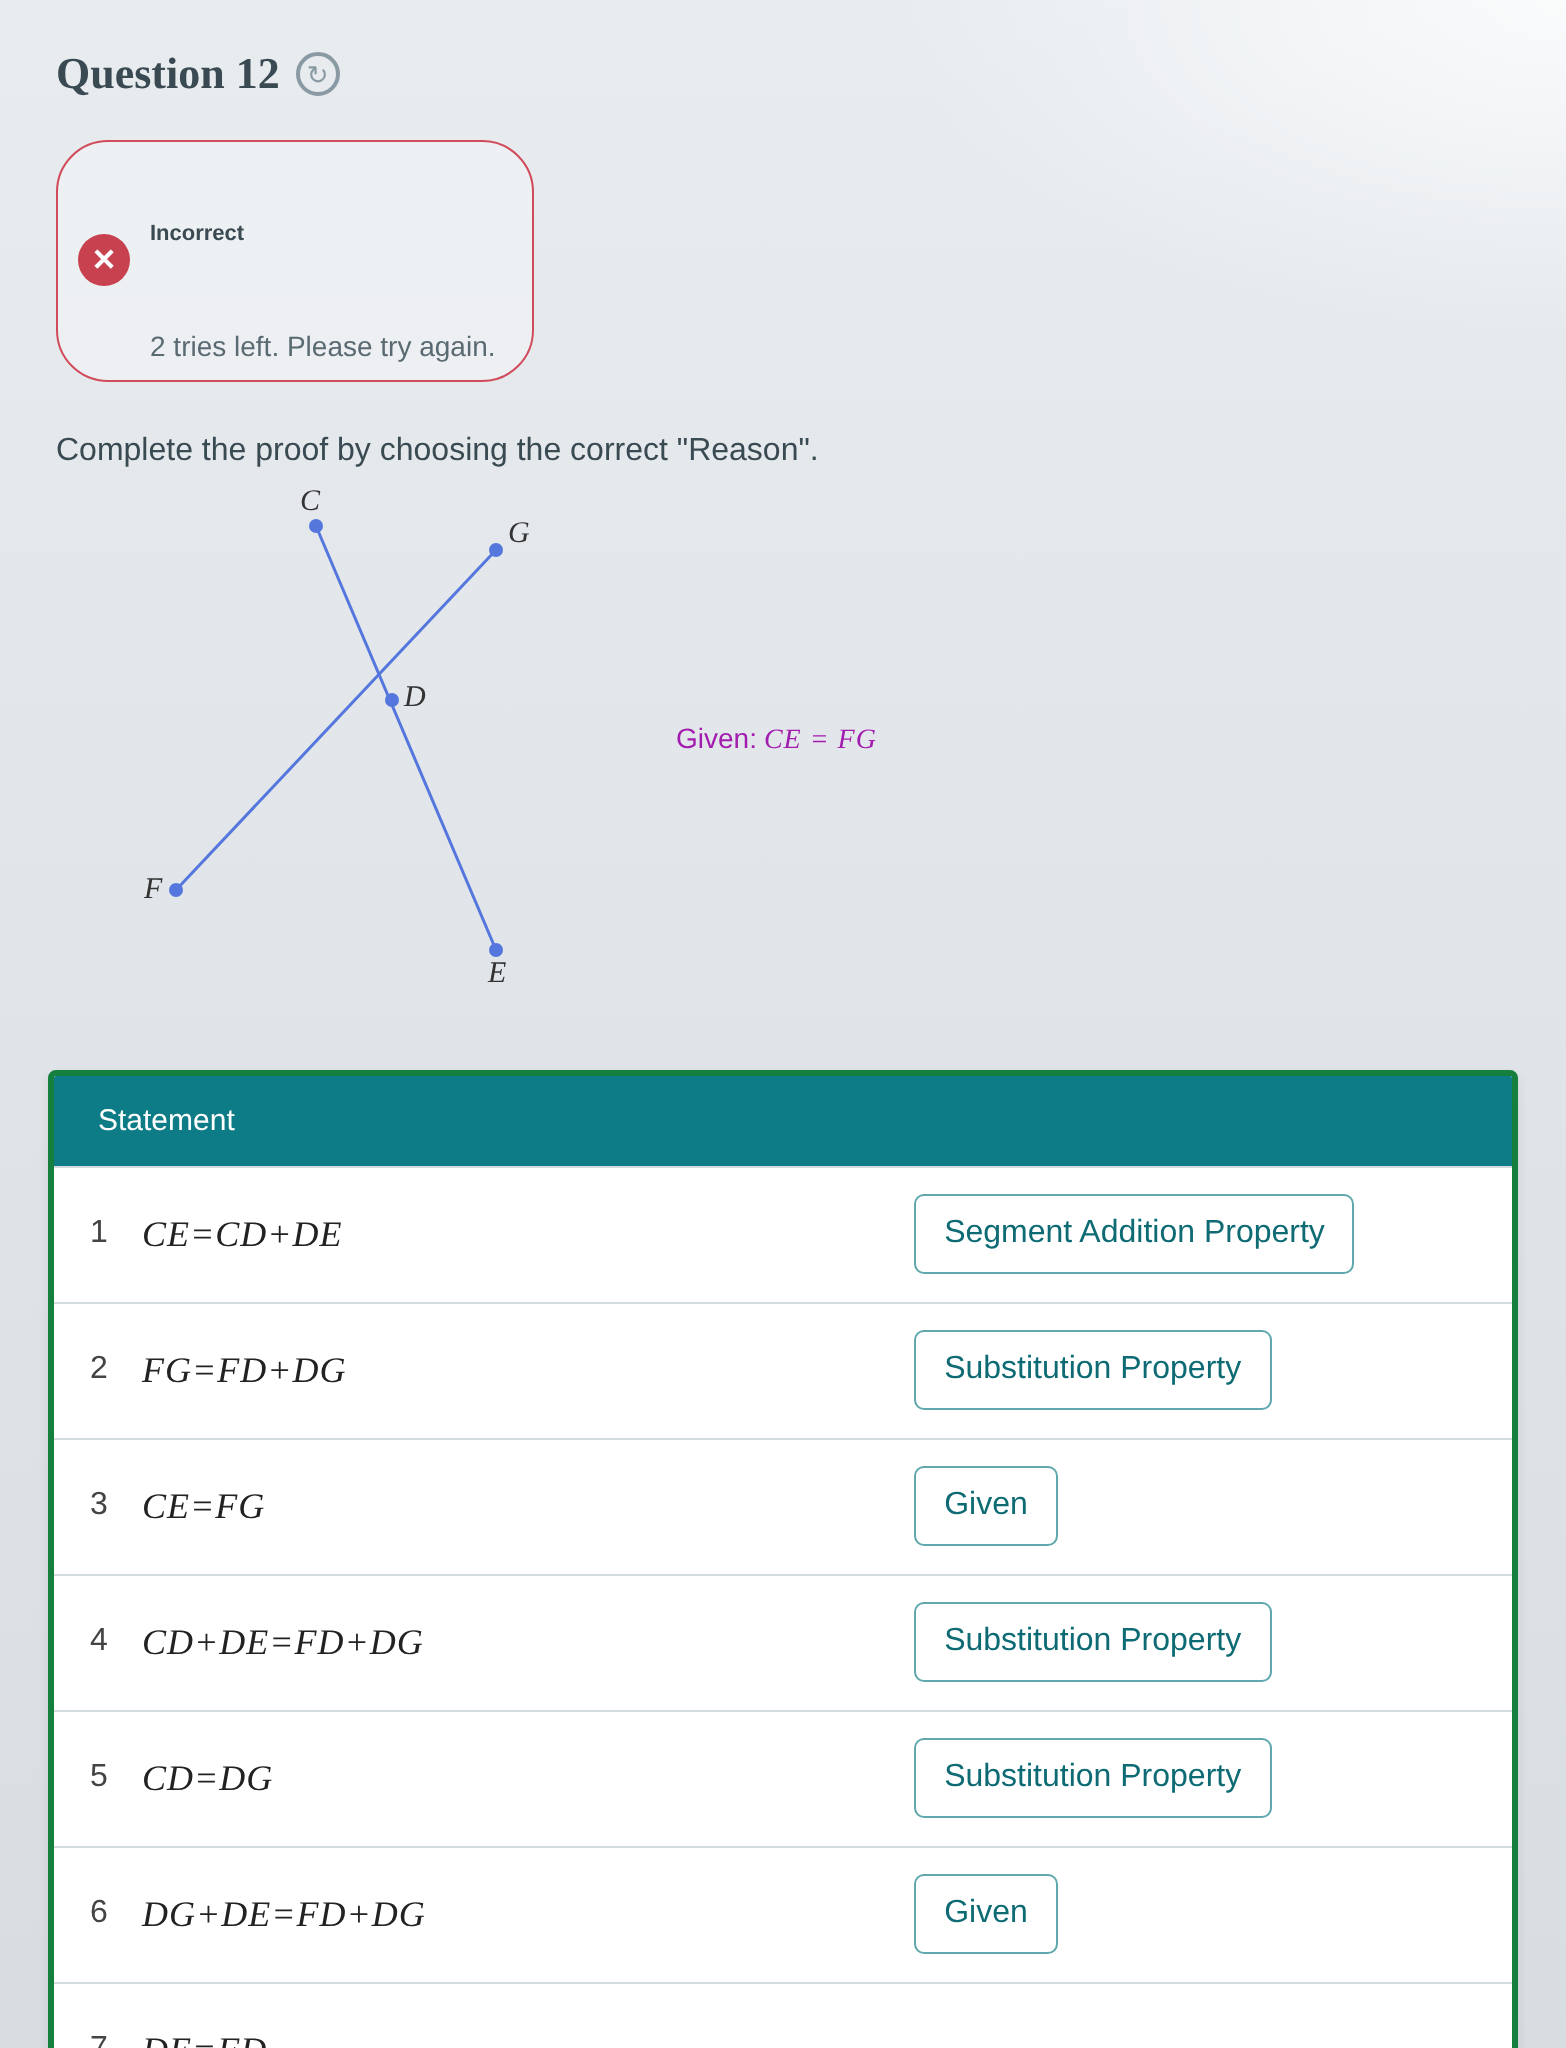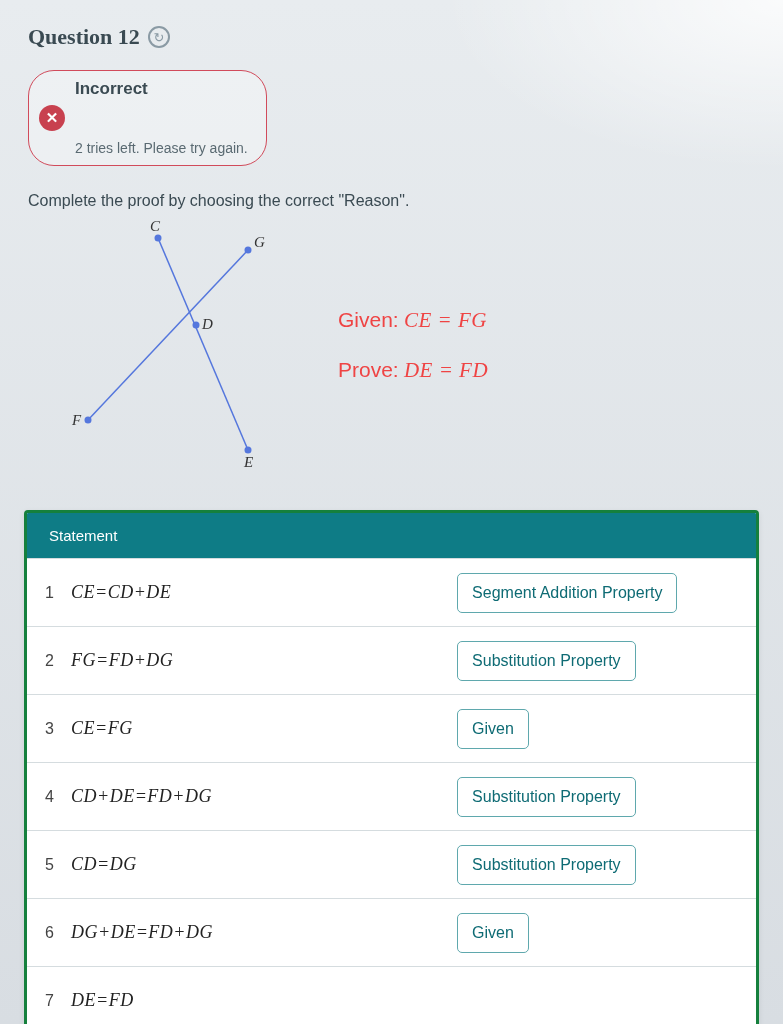--- a/index.html
+++ b/index.html
@@ -58,38 +58,38 @@
     background: #c8414f;
     border-radius: 50%;
     color: #fff;
     display: flex;
     align-items: center;
     justify-content: center;
     font-size: 15px;
     font-weight: bold;
   }
   .status-text { display: flex; flex-direction: column; line-height: 1.2; }
-  .status-title { font-weight: 700; color: #3a4a52; font-size: 17px; }
+  .status-title { font-weight: 700; color: #3a4a52; font-size: 11px; margin-top: 32px; }
   .status-sub { color: #5a6a72; font-size: 14px; margin-top: 41px; }
   .instruction {
     color: #3a4a52;
     font-size: 16px;
     margin-bottom: 10px;
   }
   .figure-row {
     display: flex;
     align-items: center;
     gap: 30px;
     margin-bottom: 40px;
     padding-left: 40px;
   }
   .diagram { position: relative; width: 240px; height: 250px; }
   .pt { position: absolute; font-style: italic; font-family: Georgia, serif; font-size: 15px; color: #333; }
   .dot { width: 7px; height: 7px; background: #5577dd; border-radius: 50%; position: absolute; transform: translate(-50%,-50%); }
-  .given-block { font-size: 21px; color: #ef4444; line-height: 2.4; font-family: Georgia, serif; }
+  .given-block { font-size: 14px; color: #a21caf; line-height: 2.4; font-family: Georgia, serif; }
   .given-block .lbl { font-family: -apple-system, sans-serif; }
   .math { font-style: italic; letter-spacing: 0.5px; }
 
   .proof-table {
     background: #fff;
     border: 3px solid #15803d;
     border-radius: 4px 4px 0 0;
     overflow: hidden;
     margin: 0 -4px;
     box-shadow: 0 2px 6px rgba(0,0,0,0.08);
@@ -167,21 +167,20 @@
       <span class="dot" style="left:20px;top:200px"></span>
       <span class="dot" style="left:180px;top:230px"></span>
       <span class="pt" style="left:82px;top:-2px">C</span>
       <span class="pt" style="left:186px;top:14px">G</span>
       <span class="pt" style="left:134px;top:96px">D</span>
       <span class="pt" style="left:4px;top:192px">F</span>
       <span class="pt" style="left:176px;top:234px">E</span>
     </div>
     <div class="given-block">
       <div><span class="lbl">Given:</span> <span class="math">CE = FG</span></div>
-      <div><span class="lbl">Prove:</span> <span class="math">DE = FD</span></div>
     </div>
   </div>
 
   <div class="proof-table">
     <div class="thead">
       <div class="col col-stmt">Statement</div>
     </div>
 
     <div class="trow">
       <div class="stmt-cell col">

